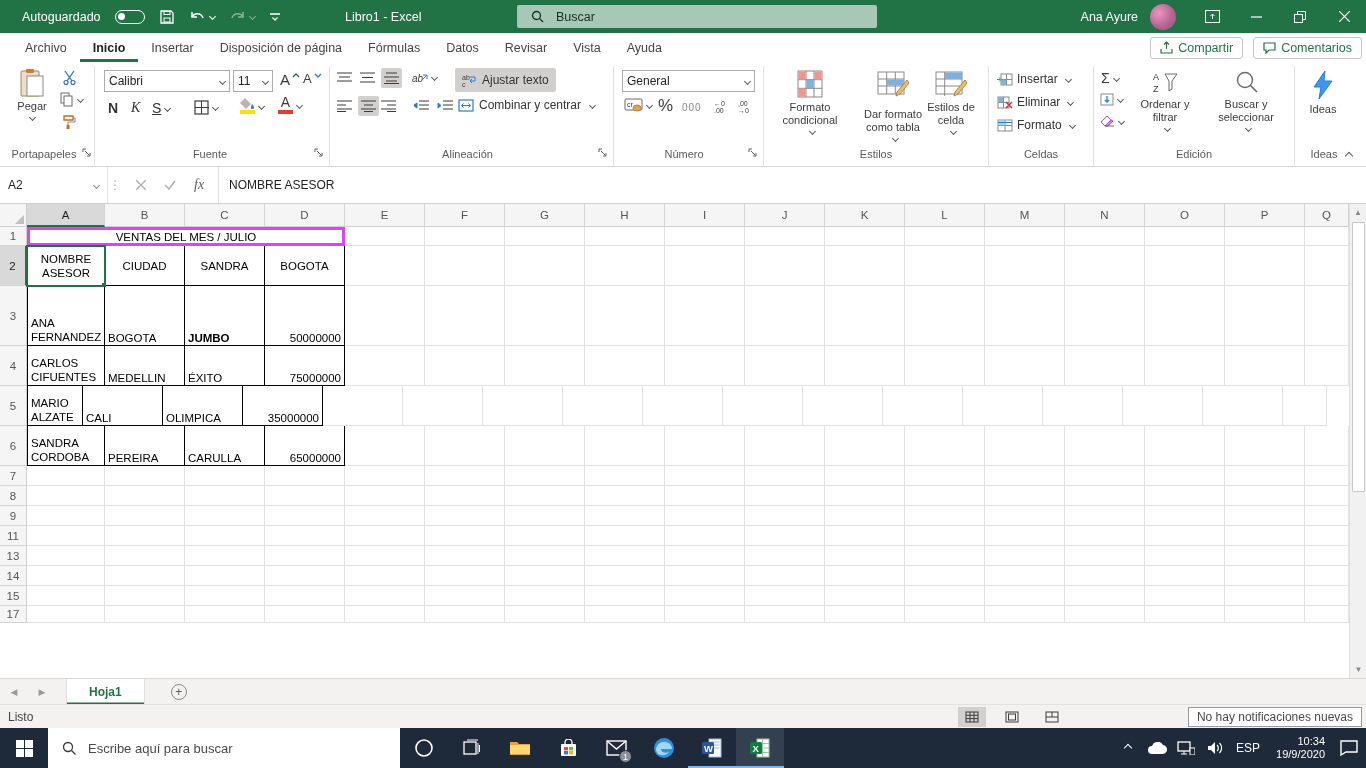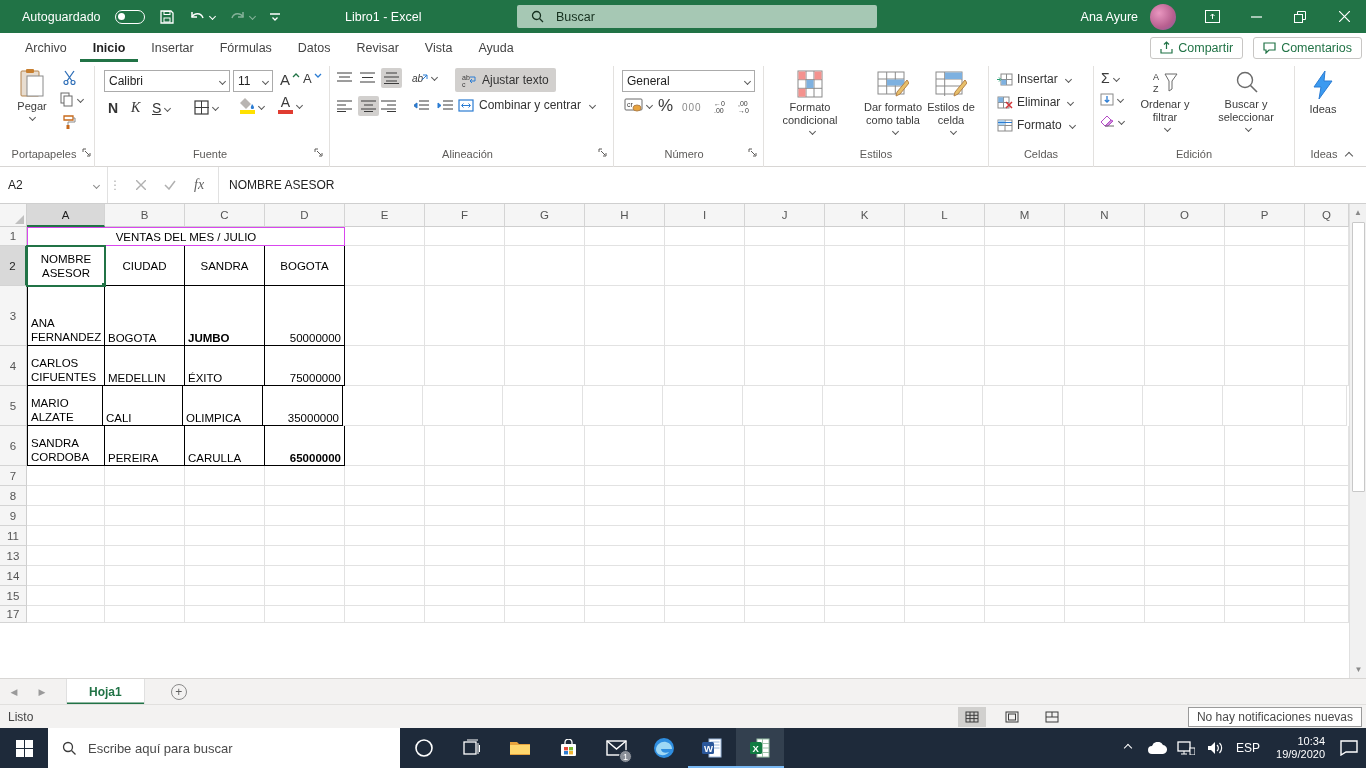--- a/index.html
+++ b/index.html
@@ -50,21 +50,21 @@
   .corner{width:27px;height:23px;background:#f5f5f5;border-right:1px solid #cfcfcf;border-bottom:1px solid #cfcfcf;position:relative}
   .corner i{position:absolute;right:2px;bottom:2px;border-style:solid;border-width:0 0 9px 9px;border-color:transparent transparent #c0c0c0 transparent}
   .ch{height:23px;background:#f5f5f5;border-right:1px solid #d4d4d4;border-bottom:1px solid #cfcfcf;display:flex;align-items:center;justify-content:center;font-size:11.5px;color:#555}
   .chs{background:#d9d9d9;border-bottom:2px solid #217346;color:#1e1e1e}
   .sr{display:flex}
   .rh{width:27px;background:#f5f5f5;border-right:1px solid #cfcfcf;border-bottom:1px solid #d4d4d4;display:flex;align-items:center;justify-content:center;font-size:11.5px;color:#555}
   .rhs{background:#d9d9d9;border-right:2px solid #217346;color:#1e1e1e}
   .c{border-right:1px solid #e2e2e2;border-bottom:1px solid #e2e2e2;display:flex;font-size:11.5px;color:#000;overflow:hidden}
   .tb{border-right:1px solid #000;border-bottom:1px solid #000}
   .tbl{border-left:1px solid #000}
-  .tc{border:1px solid #d946ef;align-items:center;justify-content:center}
+  .tc{border:3px solid #d946ef;align-items:center;justify-content:center}
   .hc{align-items:center;justify-content:center;text-align:center;padding:2px;line-height:14px}
   .nm{align-items:flex-end;padding:1px 3px;line-height:14px}
   .tx{align-items:flex-end;padding:1px 3px}
   .num{align-items:flex-end;justify-content:flex-end;padding:1px 3px}
   .selcell{outline:2px solid #217346;outline-offset:-1px;position:relative;z-index:2}
   .handle{position:absolute;right:-3px;bottom:-3px;width:6px;height:6px;background:#217346;border:1px solid #fff}
   
   .vsb{position:absolute;right:0;top:204px;width:17px;height:474px;background:#f1f1f1;border-left:1px solid #e0e0e0}
   .vsb .arr{height:17px;display:flex;align-items:center;justify-content:center;color:#8a8a8a;font-size:8px}
   .vthumb{position:absolute;left:2px;top:18px;width:13px;height:270px;background:#fff;border:1px solid #c8c8c8;border-radius:1px}
@@ -158,20 +158,21 @@
           <path d="M0 0l11 11M11 0L0 11" stroke="#fff" stroke-width="1.2"></path>
         </svg>
       </span>
   </div>
 </div>
 
 <div class="tabsrow">
   <div class="rtab" style="margin-left:4px">Archivo</div>
   <div class="rtab active">Inicio</div>
   <div class="rtab">Insertar</div>
+  <div class="rtab">Disposición de página</div>
   <div class="rtab">Fórmulas</div>
   <div class="rtab">Datos</div>
   <div class="rtab">Revisar</div>
   <div class="rtab">Vista</div>
   <div class="rtab">Ayuda</div>
   <div style="margin-left:auto;display:flex;gap:10px;padding-right:12px">
     <div class="pillbtn">
       <svg width="13" height="13" viewBox="0 0 13 13">
           <path d="M1 8v4h11V8" fill="none" stroke="#217346" stroke-width="1.2"></path>
           <path d="M6.5 8V1M4 3.5L6.5 1 9 3.5" fill="none" stroke="#217346" stroke-width="1.2"></path>
@@ -398,21 +399,21 @@
     <span style="margin-top:3px">Formato condicional</span>
     <span class="cv" style="margin-top:2px"></span>
   </div>
   <div class="bigbtn" style="left:850px;top:8px;width:86px">
     <svg width="32" height="28" viewBox="0 0 32 28">
         <rect x="1" y="2" width="26" height="22" fill="#fff" stroke="#8a8a8a"></rect>
         <path d="M1 9h26M1 16h26M9.7 2v22M18.3 2v22" stroke="#8a8a8a"></path>
         <rect x="10" y="9.5" width="17" height="6" fill="#7eb1e0"></rect>
         <path d="M20 22L30 10l2 3-9 11-4 2z" fill="#e8c06a" stroke="#b3824a"></path>
       </svg>
-    <span style="margin-top:3px">Dar formato como tabla</span>
+    <span style="margin-top:10px">Dar formato como tabla</span>
     <span class="cv" style="margin-top:2px"></span>
   </div>
   <div class="bigbtn" style="left:918px;top:8px;width:66px">
     <svg width="32" height="28" viewBox="0 0 32 28">
         <rect x="1" y="2" width="26" height="22" fill="#fff" stroke="#8a8a8a"></rect>
         <path d="M1 9h26M9.7 2v24M1 16h26" stroke="#8a8a8a"></path>
         <rect x="10" y="2.5" width="17" height="6.5" fill="#7eb1e0"></rect>
         <path d="M20 22L30 10l2 3-9 11-4 2z" fill="#e8c06a" stroke="#b3824a"></path>
       </svg>
     <span style="margin-top:3px">Estilos de celda</span>
@@ -623,21 +624,21 @@
         <div class="c" style="width: 80px;"></div>
         <div class="c" style="width: 80px;"></div>
         <div class="c" style="width: 80px;"></div>
         <div class="c" style="width: 80px;"></div>
         <div class="c" style="width: 80px;"></div>
         <div class="c" style="width: 80px;"></div>
         <div class="c" style="width: 44px;"></div>
       </div>
       <div class="sr" style="height: 40px;">
         <div class="rh">5</div>
-        <div class="c tb nm tbl" style="width: 76px;">MARIO ALZATE</div>
+        <div class="c tb nm tbl" style="width: 56px;">MARIO ALZATE</div>
         <div class="c tb tx" style="width: 80px;">CALI</div>
         <div class="c tb tx" style="width: 80px;">OLIMPICA</div>
         <div class="c tb num" style="width: 80px;">35000000</div>
         <div class="c" style="width: 80px;"></div>
         <div class="c" style="width: 80px;"></div>
         <div class="c" style="width: 80px;"></div>
         <div class="c" style="width: 80px;"></div>
         <div class="c" style="width: 80px;"></div>
         <div class="c" style="width: 80px;"></div>
         <div class="c" style="width: 80px;"></div>
@@ -646,21 +647,21 @@
         <div class="c" style="width: 80px;"></div>
         <div class="c" style="width: 80px;"></div>
         <div class="c" style="width: 80px;"></div>
         <div class="c" style="width: 44px;"></div>
       </div>
       <div class="sr" style="height: 40px;">
         <div class="rh">6</div>
         <div class="c tb nm tbl" style="width: 78px;">SANDRA CORDOBA</div>
         <div class="c tb tx" style="width: 80px;">PEREIRA</div>
         <div class="c tb tx" style="width: 80px;">CARULLA</div>
-        <div class="c tb num" style="width: 80px; font-weight: bold;">65000000</div>
+        <div class="c tb num" style="width: 80px;">65000000</div>
         <div class="c" style="width: 80px;"></div>
         <div class="c" style="width: 80px;"></div>
         <div class="c" style="width: 80px;"></div>
         <div class="c" style="width: 80px;"></div>
         <div class="c" style="width: 80px;"></div>
         <div class="c" style="width: 80px;"></div>
         <div class="c" style="width: 80px;"></div>
         <div class="c" style="width: 80px;"></div>
         <div class="c" style="width: 80px;"></div>
         <div class="c" style="width: 80px;"></div>

